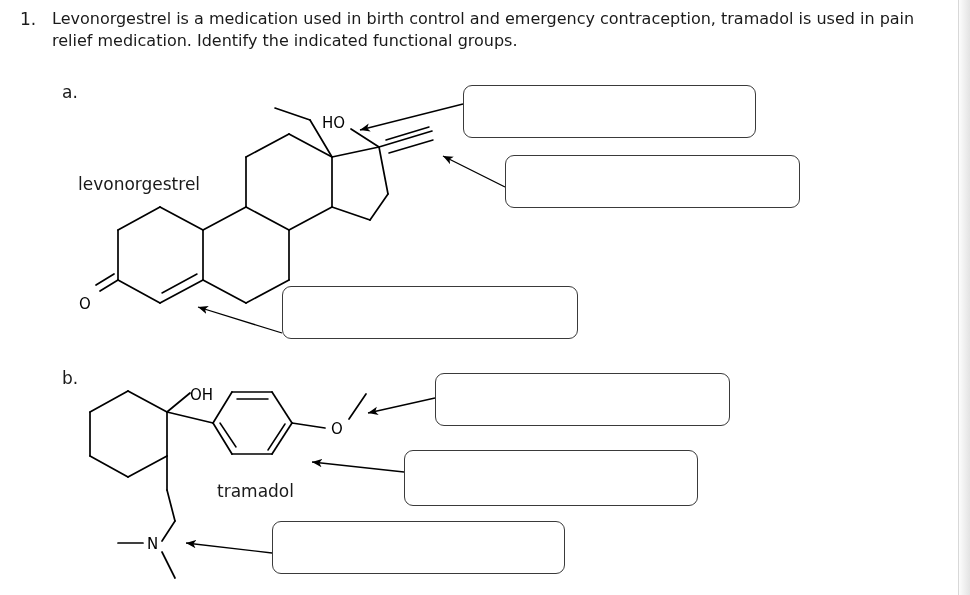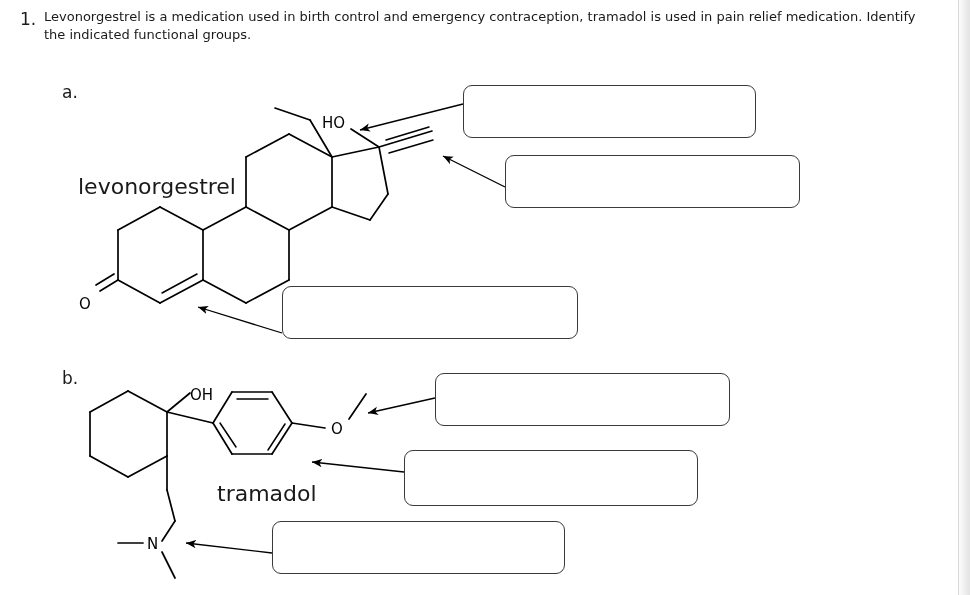--- a/index.html
+++ b/index.html
@@ -38,38 +38,38 @@
   .q-number {
     position: absolute;
     left: 20px;
     top: 8px;
     font-size: 17px;
     color: #1a1a1a;
     line-height: 1.35;
   }
   .q-body {
     position: absolute;
-    left: 44px;
+    left: 52px;
     top: 8px;
     width: 880px;
-    font-size: 13px;
+    font-size: 16px;
     color: #1a1a1a;
     line-height: 1.35;
   }
   .sub-label {
     position: absolute;
     font-size: 17px;
     color: #1a1a1a;
   }
   #label-a { left: 62px; top: 82px; }
   #label-b { left: 62px; top: 368px; }
 
   .mol-name {
     position: absolute;
-    font-size: 22px;
+    font-size: 17px;
     color: #1a1a1a;
     white-space: nowrap;
     text-align: right;
   }
   #name-levo { left: 78px; top: 174px; }
   #name-tram { left: 193px; top: 481px; margin-left: 24px; }
 
   
   .answer-box {
     position: absolute;

